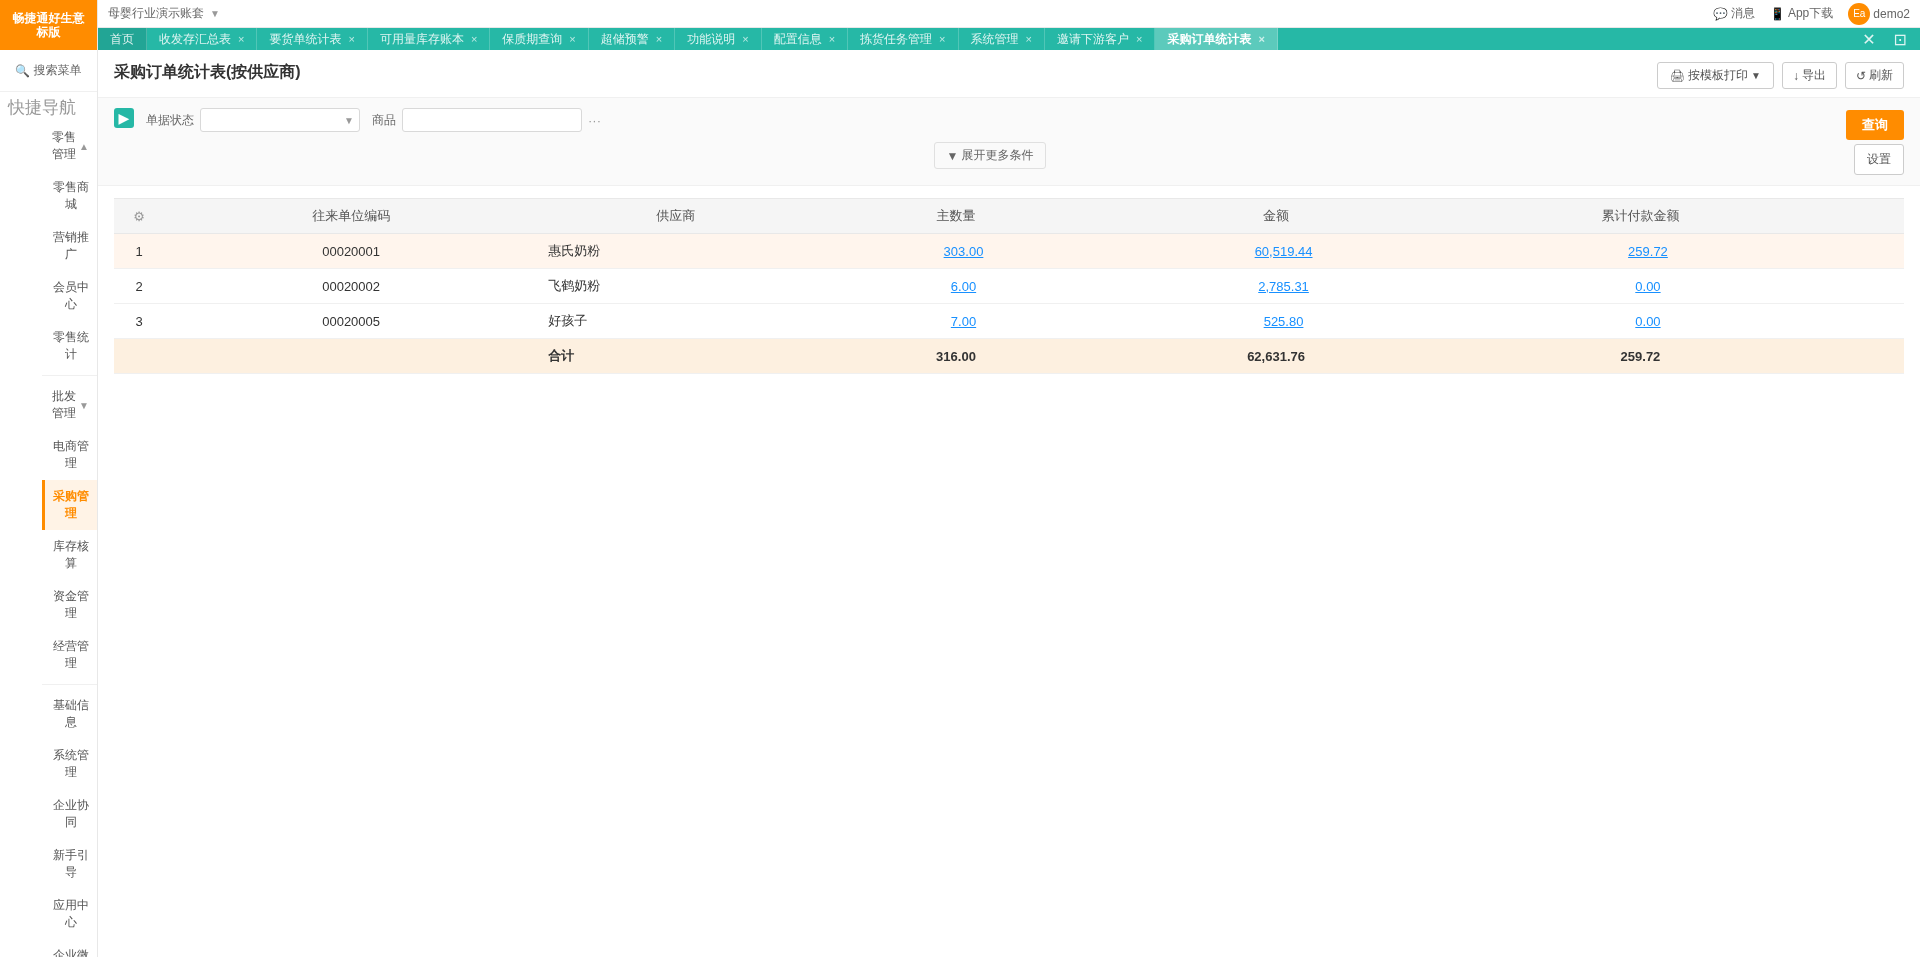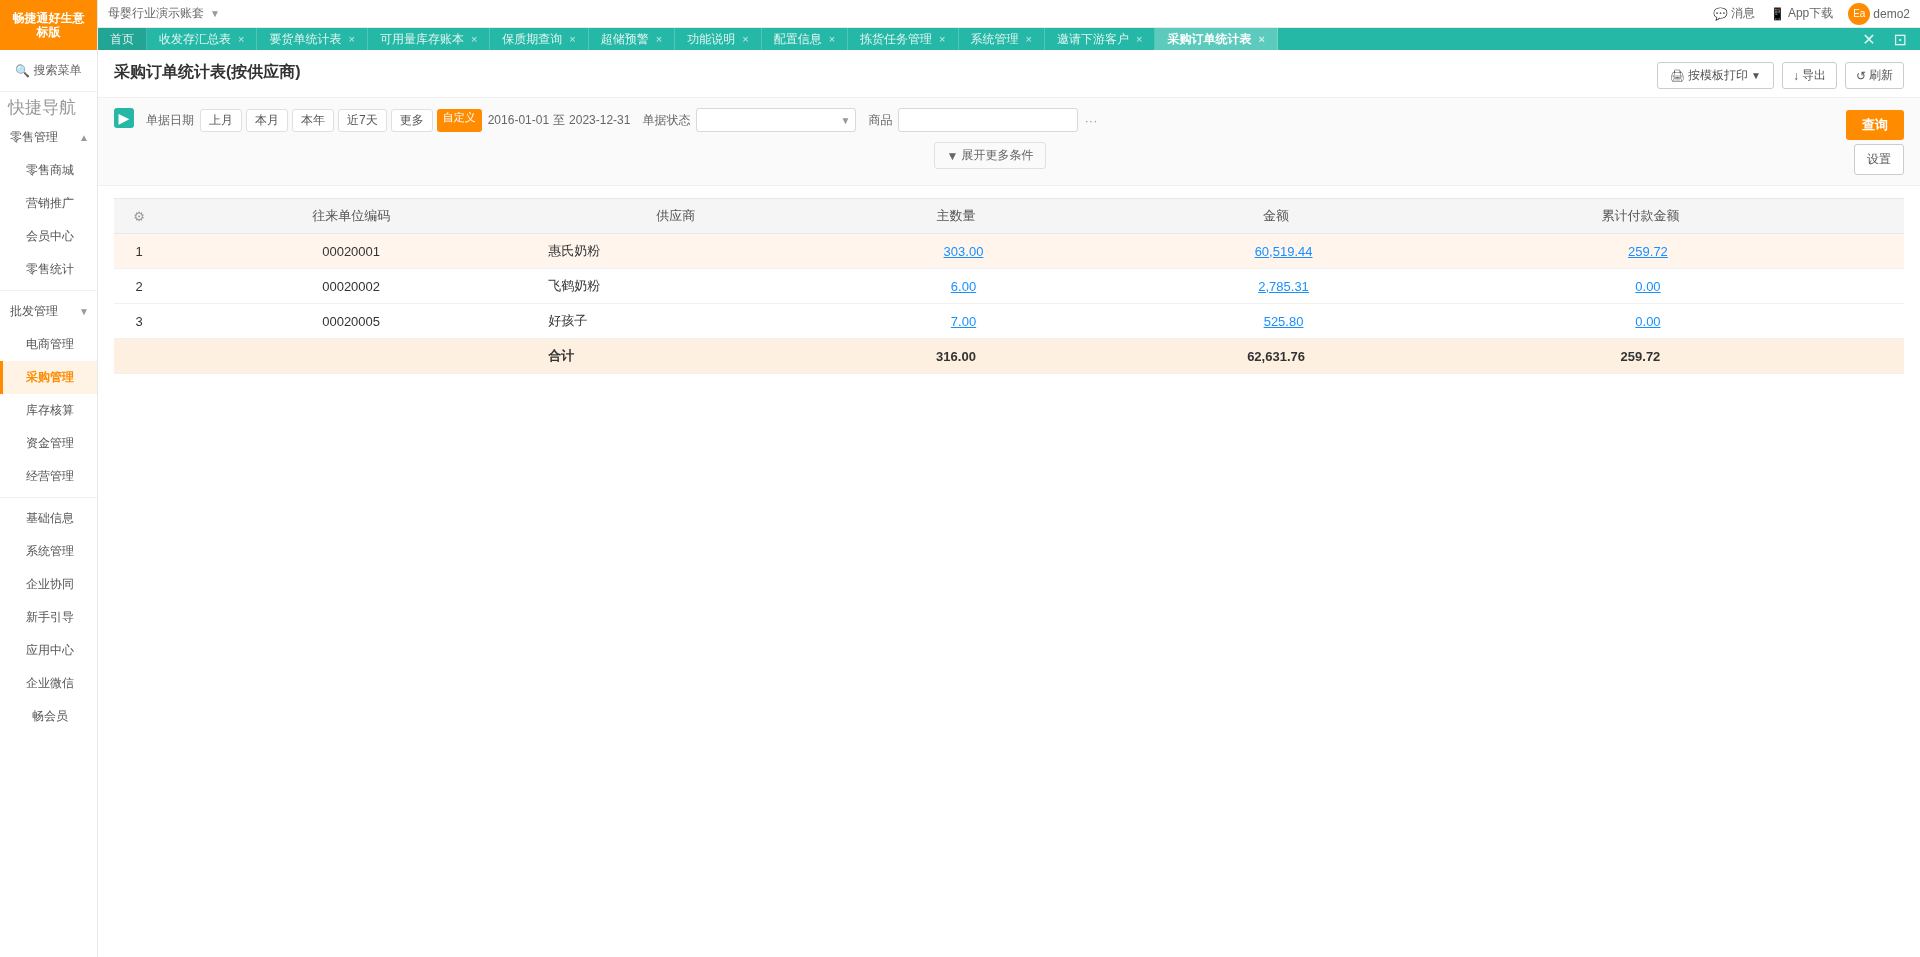--- a/index.html
+++ b/index.html
@@ -90,21 +90,21 @@
   </div>
   <div class="sidebar-search">
     <button class="sidebar-search-btn">
       <span>🔍</span>
       <span>搜索菜单</span>
     </button>
   </div>
   <div style="padding:4px 0 2px 8px;">
     <span style="color:#999;font-size:17px;">快捷导航</span>
   </div>
-  <div style="overflow-y:auto;flex:1;">
+  <div style="overflow-y:auto;flex:1;padding-left:42px;">
     <div class="sidebar-item-with-arrow">
       <span>零售管理</span>
       <span style="font-size:10px;color:#999;">▲</span>
     </div>
     <div class="sidebar-item">
       <span>零售商城</span>
     </div>
     <div class="sidebar-item">
       <span>营销推广</span>
     </div>
@@ -257,36 +257,20 @@
           <span>刷新</span>
         </button>
       </div>
     </div>
 
     <div class="filter-area">
       <div class="filter-row-main">
         <button class="toggle-btn">▶</button>
         <div class="filter-left">
           <div class="filter-row-line">
-            <div class="filter-group">
-              <span class="filter-label">单据日期</span>
-              <div class="filter-shortcuts">
-                <button class="filter-shortcut">上月</button>
-                <button class="filter-shortcut">本月</button>
-                <button class="filter-shortcut">本年</button>
-                <button class="filter-shortcut">近7天</button>
-                <button class="filter-shortcut">更多</button>
-                <span class="custom-tag">自定义</span>
-              </div>
-              <div class="filter-date-range">
-                <span>2016-01-01</span>
-                <span> 至 </span>
-                <span>2023-12-31</span>
-              </div>
-            </div>
             <div class="filter-group">
               <span class="filter-label">单据状态</span>
               <div class="filter-select-wrapper">
                 <select class="filter-select">
                   <option value=""></option>
                 </select>
                 <span class="filter-select-arrow">▼</span>
               </div>
             </div>
             <div class="filter-group">

